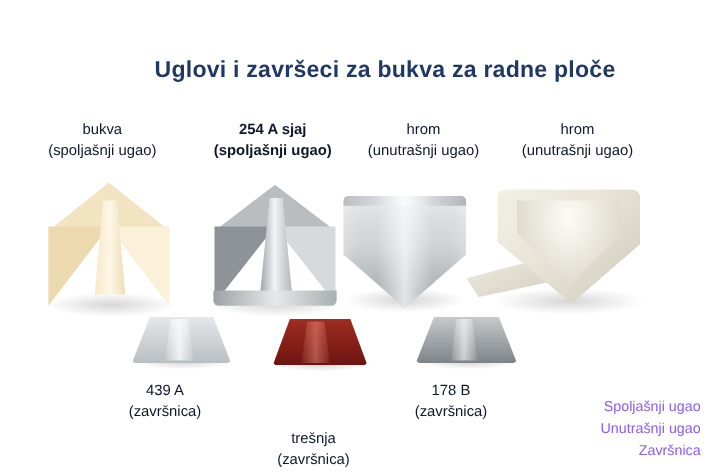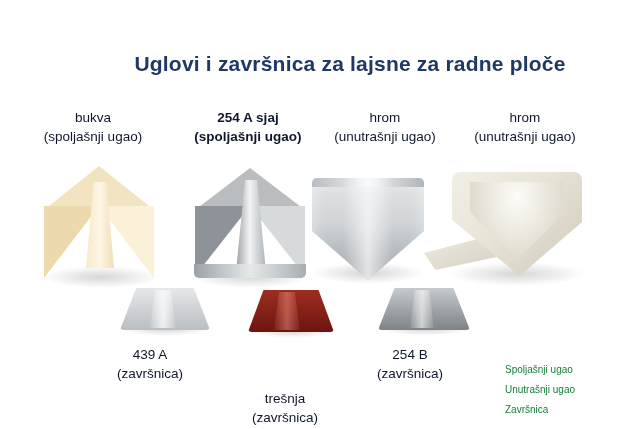--- a/index.html
+++ b/index.html
@@ -55,24 +55,24 @@
   .cap-254a    { left: 95px;  top: 345px; width: 110px; }
   .cap-tresnja { left: 230px; top: 345px; width: 110px; margin-top: 44px; }
   .cap-254b    { left: 355px; top: 345px; width: 110px; }
 
   
   .legend {
     position: absolute;
     left: 505px;
     top: 360px;
     width: 132px;
-    font-size: 10px;
+    font-size: 13px;
     line-height: 20px;
-    color: #15803d;
-    text-align: left;
+    color: #8b5cf6;
+    text-align: right;
   }
 
   
   .prod { position: absolute; }
 
   
   .bukva {
     left: 38px; top: 166px; width: 122px; height: 116px;
   }
   .bukva .top {
@@ -221,21 +221,21 @@
     background: radial-gradient(ellipse at center, rgba(0,0,0,0.16) 0%, rgba(0,0,0,0.0) 70%);
     border-radius: 50%;
     pointer-events: none;
   }
 </style>
 </head>
 <body>
 
 <div class="canvas">
 
-  <div class="title">Uglovi i završnica za lajsne za radne ploče</div>
+  <div class="title">Uglovi i završeci za bukva za radne ploče</div>
 
   <div class="caption cap-bukva">
     <span class="l1">bukva</span>
     <span class="l2">(spoljašnji ugao)</span>
   </div>
 
   <div class="caption cap-sjaj">
     <span class="l1">254 A sjaj</span>
     <span class="l2">(spoljašnji ugao)</span>
   </div>
@@ -302,21 +302,21 @@
     <span class="l1">439 A</span>
     <span class="l2">(završnica)</span>
   </div>
 
   <div class="caption cap-tresnja">
     <span class="l1">trešnja</span>
     <span class="l2">(završnica)</span>
   </div>
 
   <div class="caption cap-254b">
-    <span class="l1">254 B</span>
+    <span class="l1">178 B</span>
     <span class="l2">(završnica)</span>
   </div>
 
   <div class="legend">
     <div>Spoljašnji ugao</div>
     <div>Unutrašnji ugao</div>
     <div>Završnica</div>
   </div>
 
 </div>

